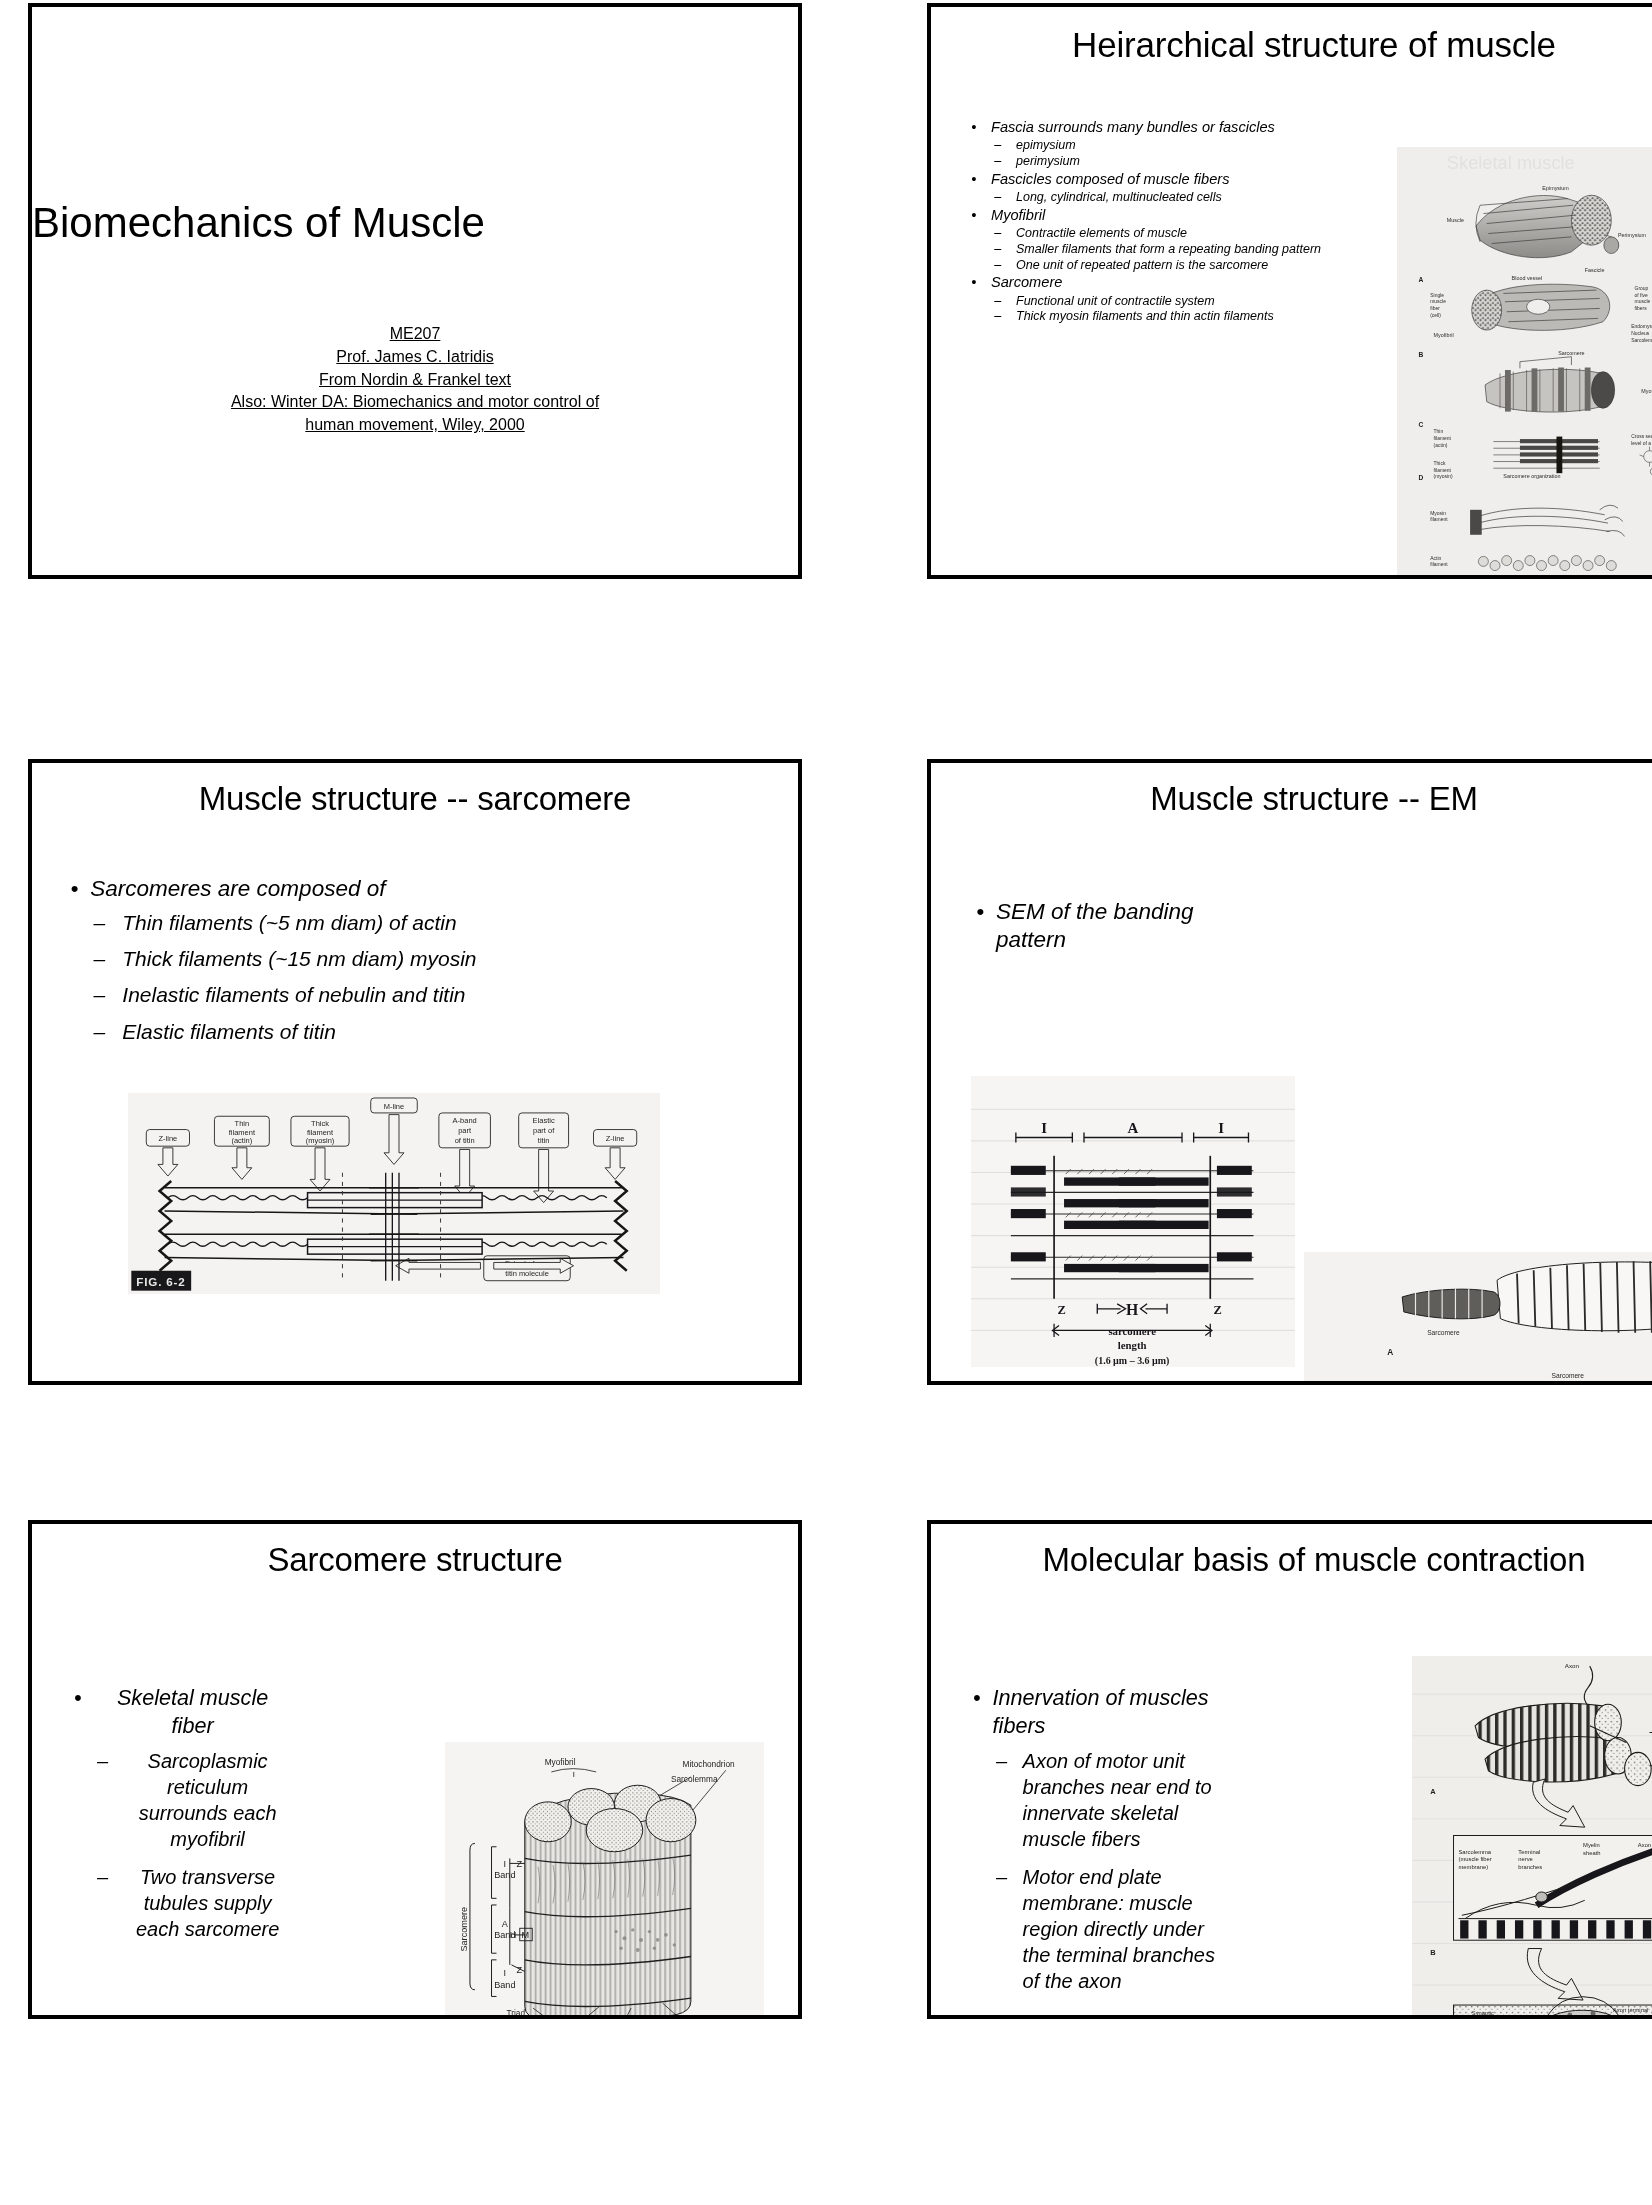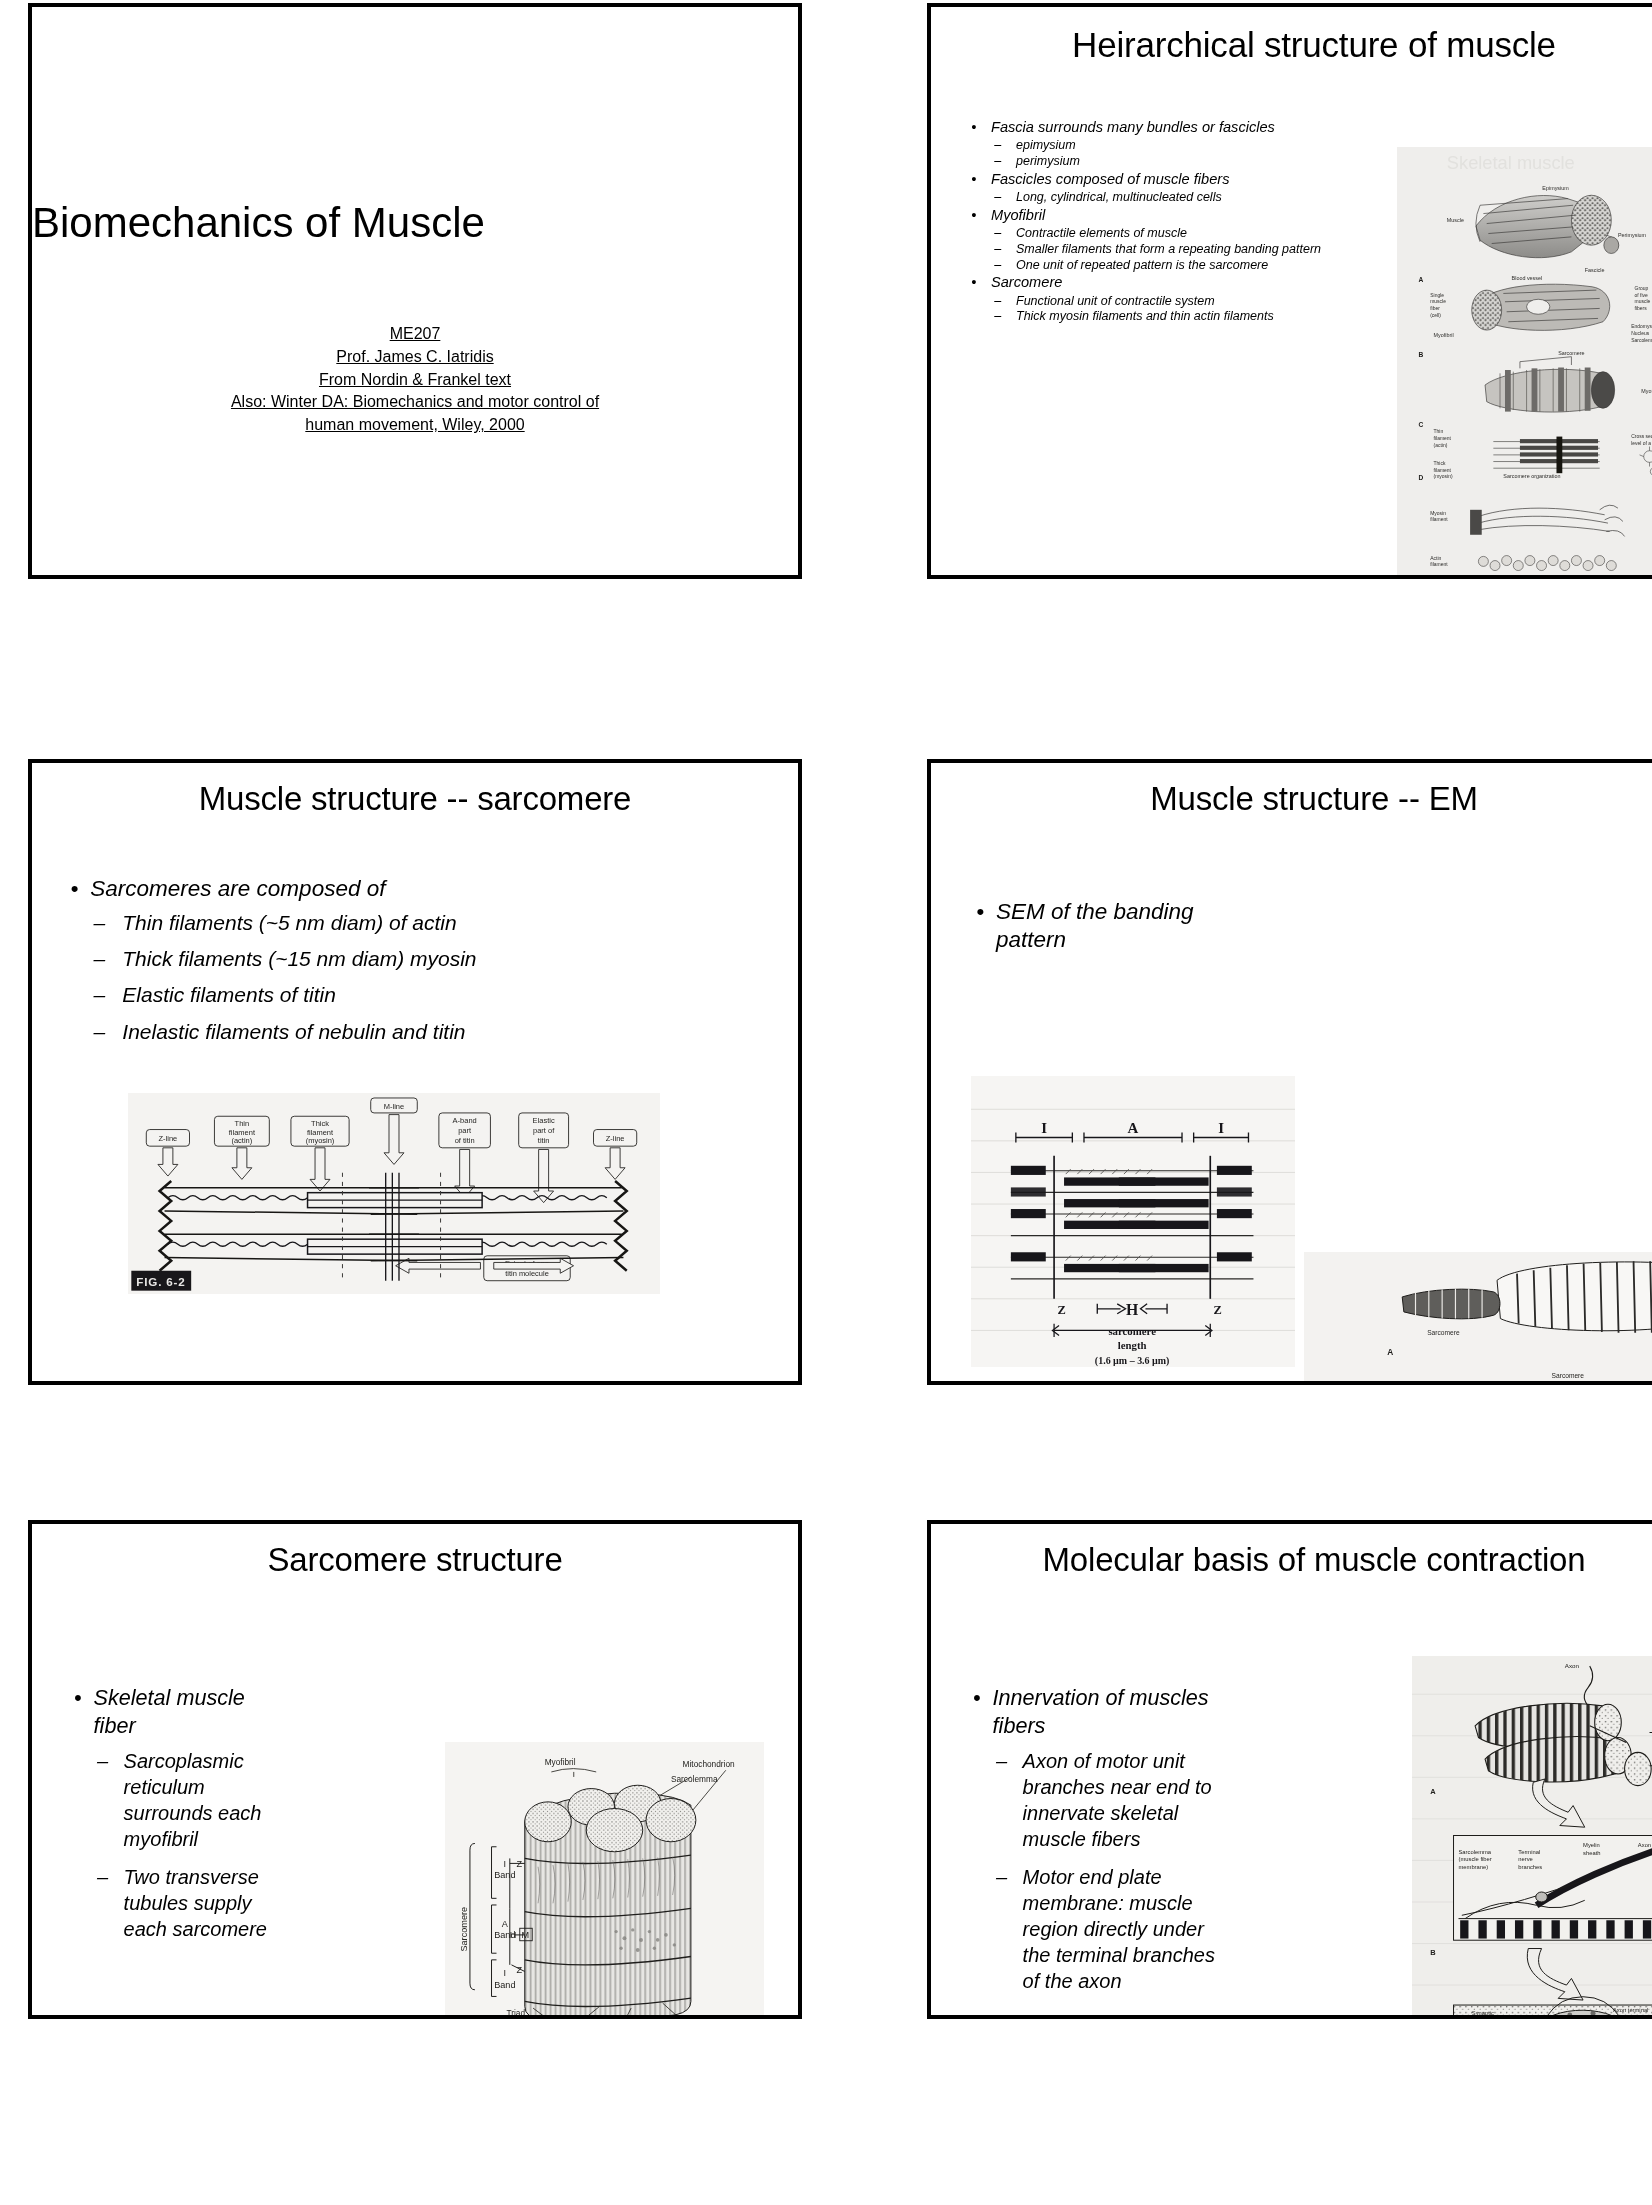--- a/index.html
+++ b/index.html
@@ -166,20 +166,21 @@
   }
 
   
   .s5-body {
     position: absolute;
     left: 21.6px;
     top: 148px;
     width: 250px;
     font-size: 21.6px;
     line-height: 1.3;
+    text-align: center;
   }
   .s5-body ul.l2 { font-size: 20px; margin-top: 8.3px; }
   .s5-body ul.l2 > li { margin-bottom: 11.6px; padding-left: 30px; }
   .s5-fig {
     position: absolute;
     left: 413px;
     top: 163px;
     width: 319px;
     height: 306px;
   }
@@ -401,22 +402,22 @@
   <div class="slide slide-col-left slide-row-2">
     <h1 class="slide-title">Muscle structure -- sarcomere</h1>
 
     <div class="s3-body">
       <ul class="l1">
         <li>
           <span class="btxt">Sarcomeres are composed of</span>
           <ul class="l2">
             <li>Thin filaments (~5 nm diam) of actin</li>
             <li>Thick filaments (~15 nm diam) myosin</li>
+            <li>Inelastic filaments of nebulin and titin</li>
             <li>Elastic filaments of titin</li>
-            <li>Inelastic filaments of nebulin and titin</li>
           </ul>
         </li>
       </ul>
     </div>
 
     <div class="s3-fig figbox fig-white">
       <svg viewBox="0 0 640 242" preserveAspectRatio="none">
         <rect width="640" height="242" fill="#f4f3f1"></rect>
         <g font-family="Liberation Sans, sans-serif" font-size="9" fill="#1f1e1c" text-anchor="middle">
 

